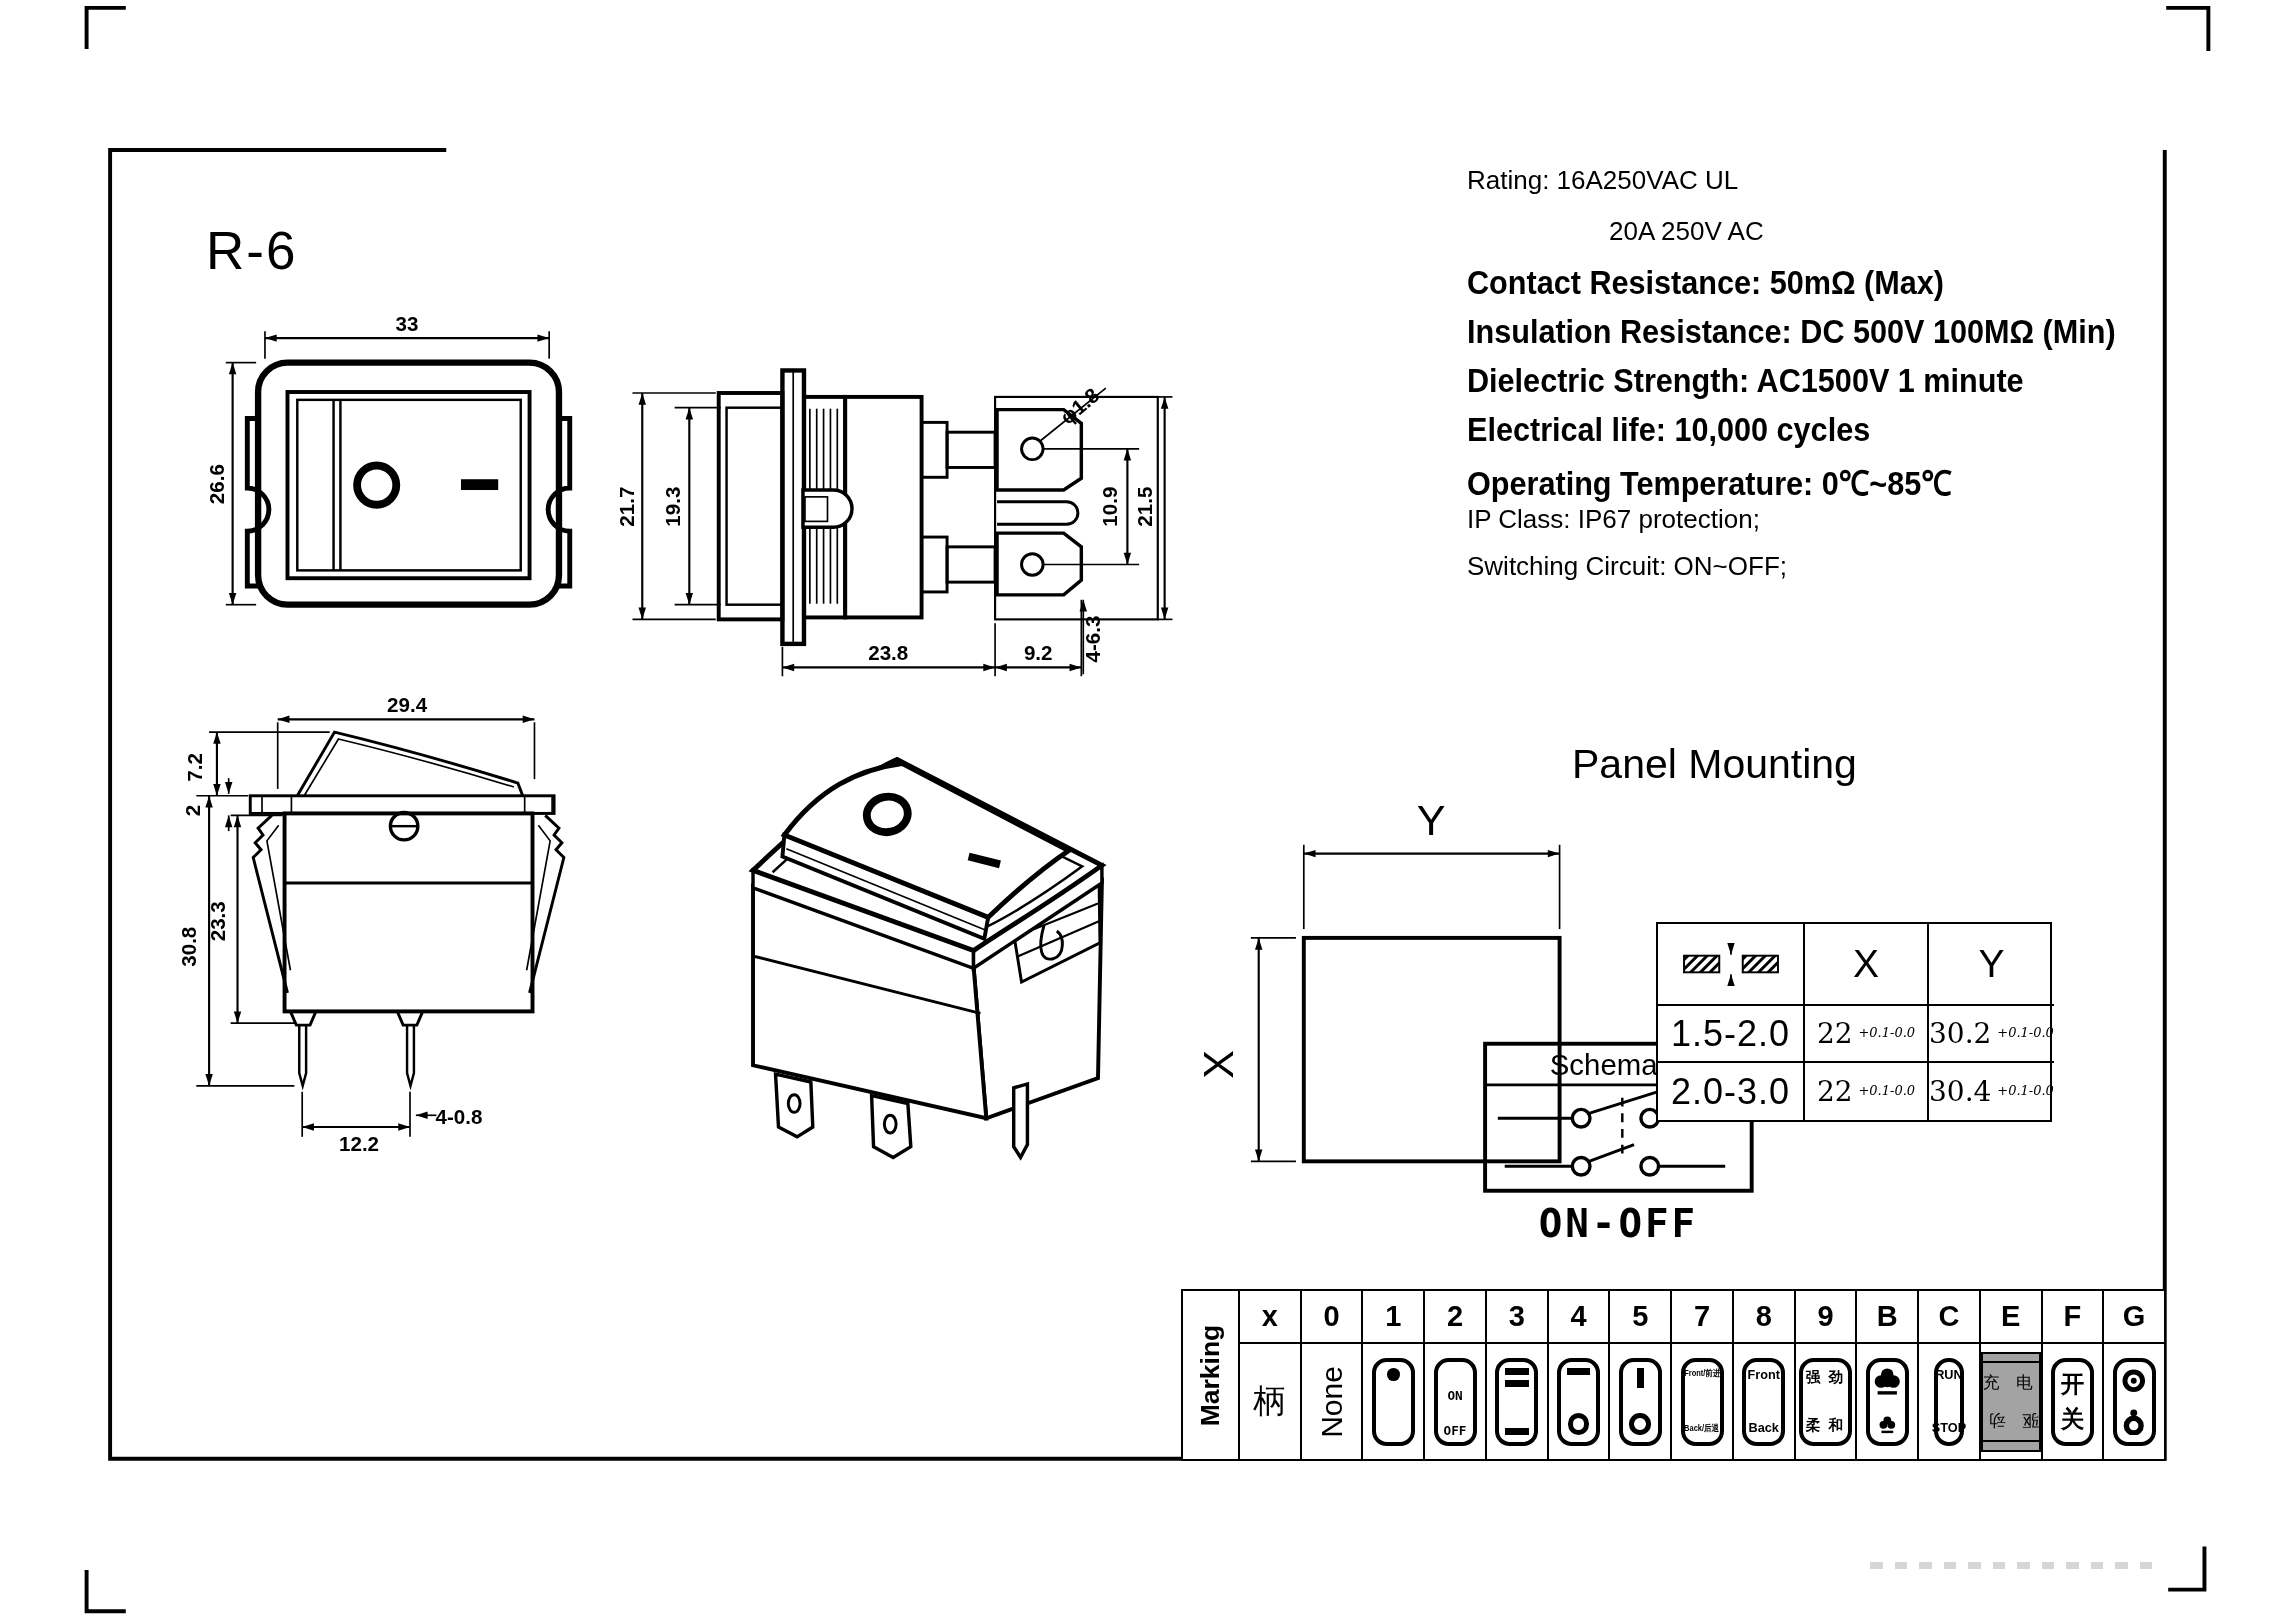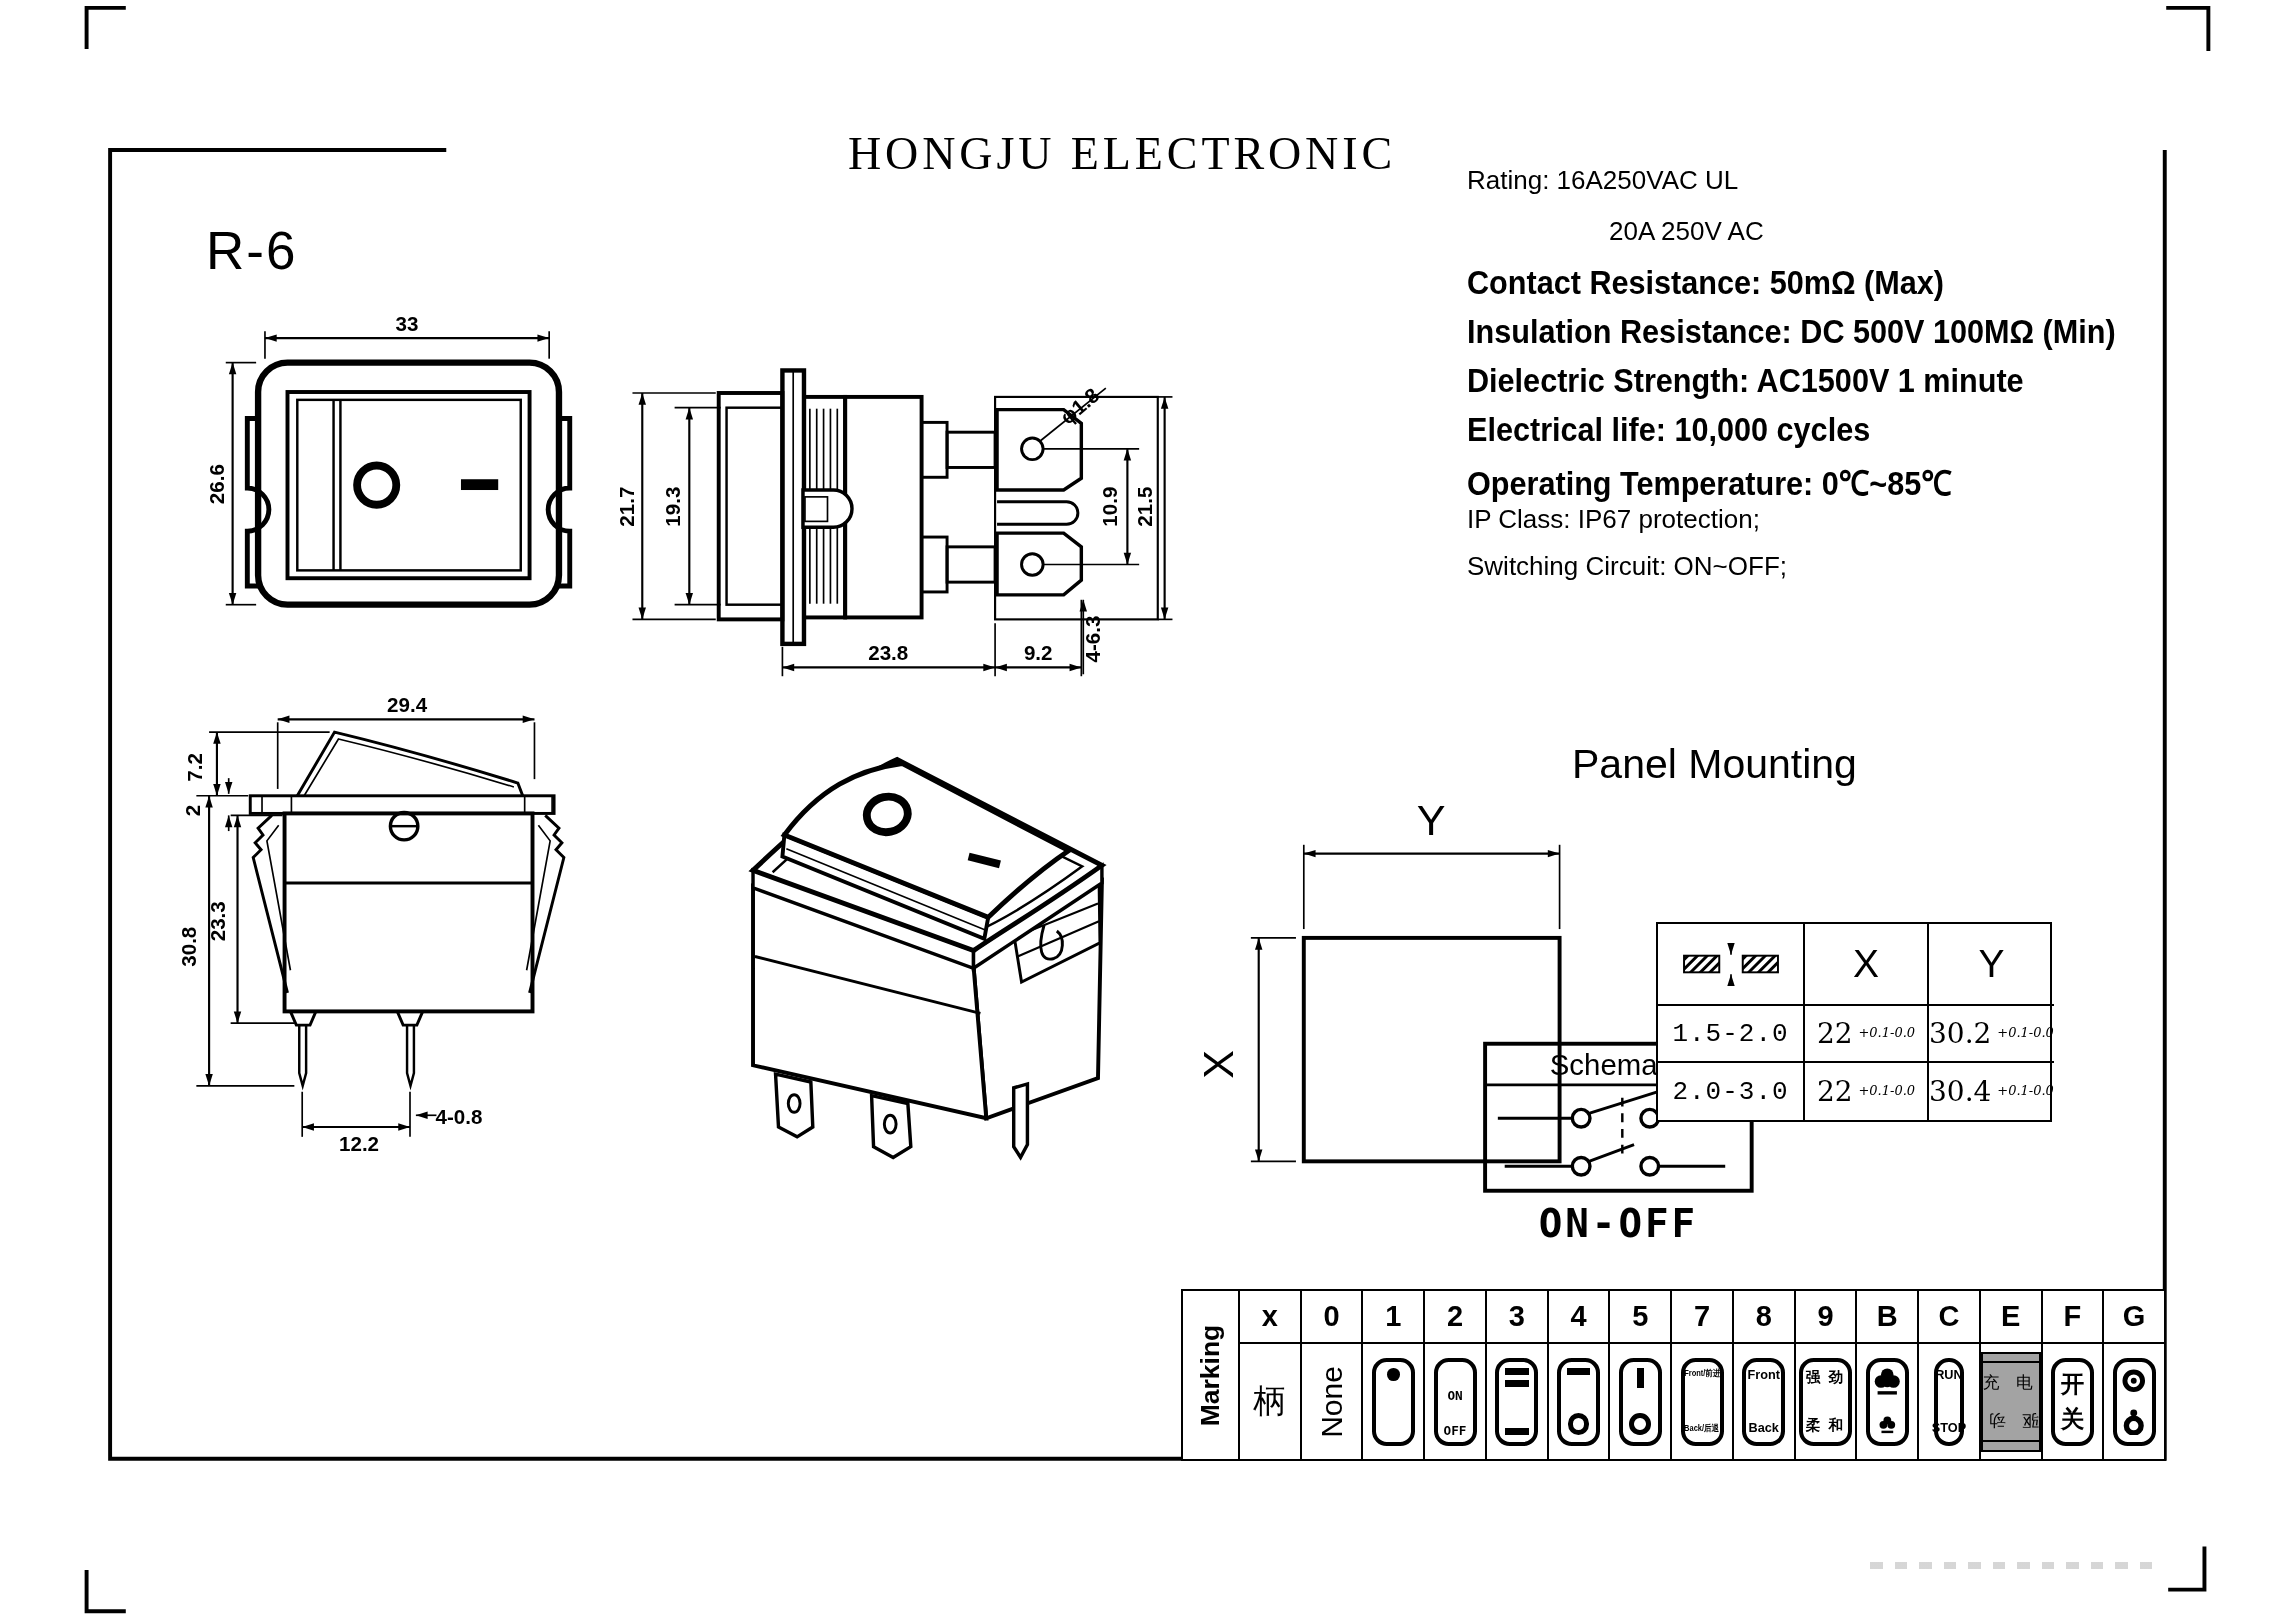--- a/index.html
+++ b/index.html
@@ -25,21 +25,21 @@
   svg .axl{font:400 44px "Liberation Sans",sans-serif;text-anchor:middle;}
   svg .sch{font:400 30px "Liberation Sans",sans-serif;text-anchor:middle;}
   svg .cap{font:bold 40px "DejaVu Sans Mono",monospace;letter-spacing:3px;text-anchor:middle;}
   
   .pt{position:absolute;left:1656px;top:922px;width:396px;height:200px;border:2.9px solid #000;
       box-sizing:border-box;display:grid;grid-template-columns:147px 124px 1fr;grid-template-rows:82px 57px 1fr;background:#fff;}
   .pt-c{border-right:2px solid #000;border-bottom:2px solid #000;display:flex;align-items:center;justify-content:center;}
   .pt-c:nth-child(3n){border-right:none;}
   .pt-c.lastrow{border-bottom:none;}
   .pt-hxy{font-size:39px;}
-  .pt-th{font-family:Liberation Mono, monospace;font-size:26px;letter-spacing:1px;}
+  .pt-th{font-family:Liberation Sans, sans-serif;font-size:36px;letter-spacing:1px;}
   .pt-val{font-family:"DejaVu Serif",serif;font-size:28px;}
   .tol{display:inline-flex;flex-direction:row;margin-left:5.9px;font-family:"DejaVu Serif",serif;
        font-size:13px;line-height:1.12;}
   
   .mk{position:absolute;left:1181px;top:1289px;width:985px;height:172px;border:2.9px solid #000;
       box-sizing:border-box;display:flex;background:#fff;}
   .mk-label-cell{width:55px;flex:0 0 55px;border-right:2.5px solid #000;display:flex;align-items:center;justify-content:center;}
   .mk-col{flex:1;display:flex;flex-direction:column;border-right:2.5px solid #000;min-width:0;}
   .mk-col:last-child{border-right:none;}
   .mk-h{height:51px;flex:0 0 51px;border-bottom:2.5px solid #000;display:flex;align-items:center;justify-content:center;
@@ -266,21 +266,20 @@
       <line class="dsh" x1="1655" y1="1120" x2="1655" y2="1178"></line>
       <line class="ln w3" x1="1535" y1="1190" x2="1604" y2="1190"></line>
       <circle class="ln w35" cx="1613" cy="1190" r="9"></circle>
       <circle class="ln w35" cx="1683" cy="1190" r="9"></circle>
       <line class="ln w3" x1="1692" y1="1190" x2="1760" y2="1190"></line>
       <line class="ln w3" x1="1621" y1="1185" x2="1667" y2="1168"></line>
       <text class="cap" x="1651" y="1262">ON-OFF</text>
     </g>
   </svg>
 
-  <div class="abs title">HONGJU ELECTRONIC</div>
   <div class="abs model">R-6</div>
 
   <div class="abs spec" style="top:165px">Rating: 16A250VAC UL</div>
   <div class="abs spec ind" style="top:216px">20A 250V AC</div>
   <div class="abs spec sb" style="top:263px">Contact Resistance: 50mΩ (Max)</div>
   <div class="abs spec sb" style="top:312px">Insulation Resistance: DC 500V 100MΩ (Min)</div>
   <div class="abs spec sb" style="top:361px">Dielectric Strength: AC1500V 1 minute</div>
   <div class="abs spec sb" style="top:410px">Electrical life: 10,000 cycles</div>
   <div class="abs spec sb" style="top:459px">Operating Temperature: 0℃~85℃</div>
   <div class="abs spec" style="top:504px">IP Class: IP67 protection;</div>

